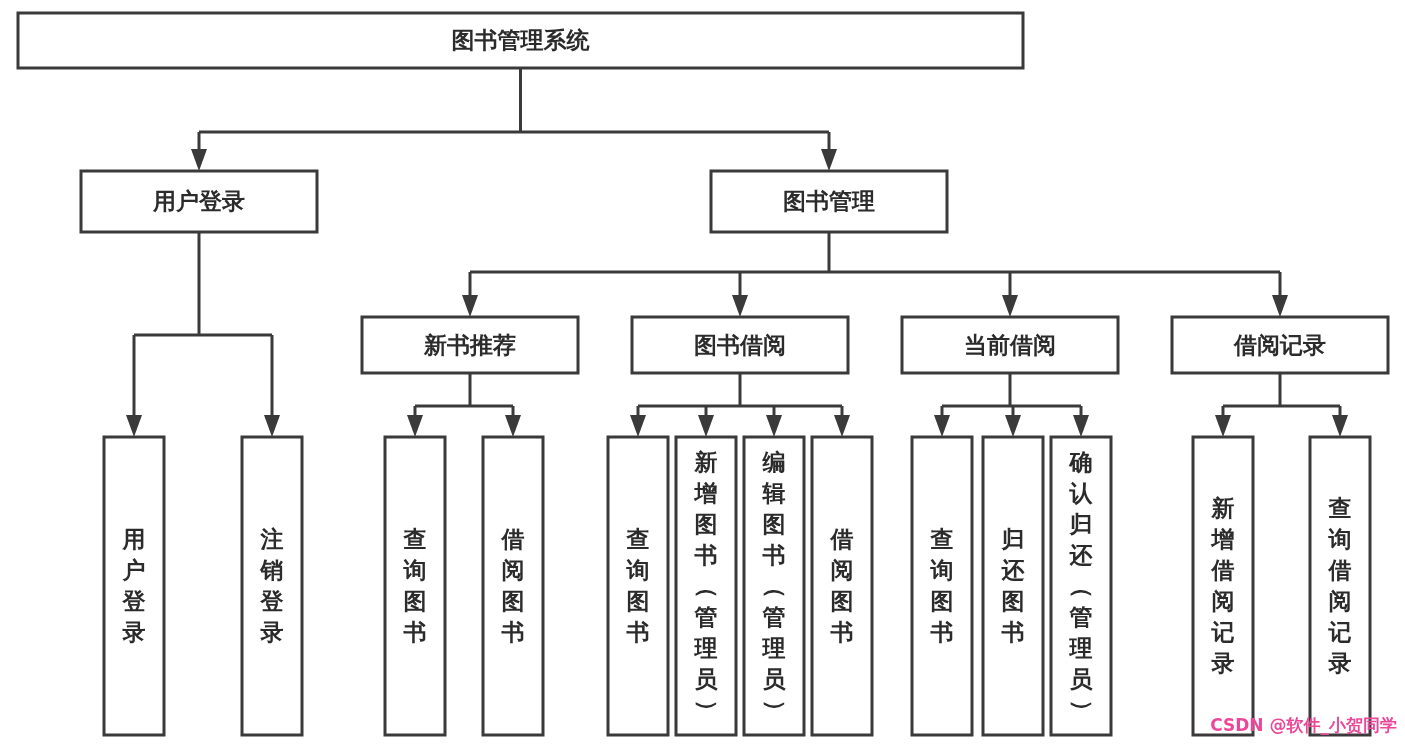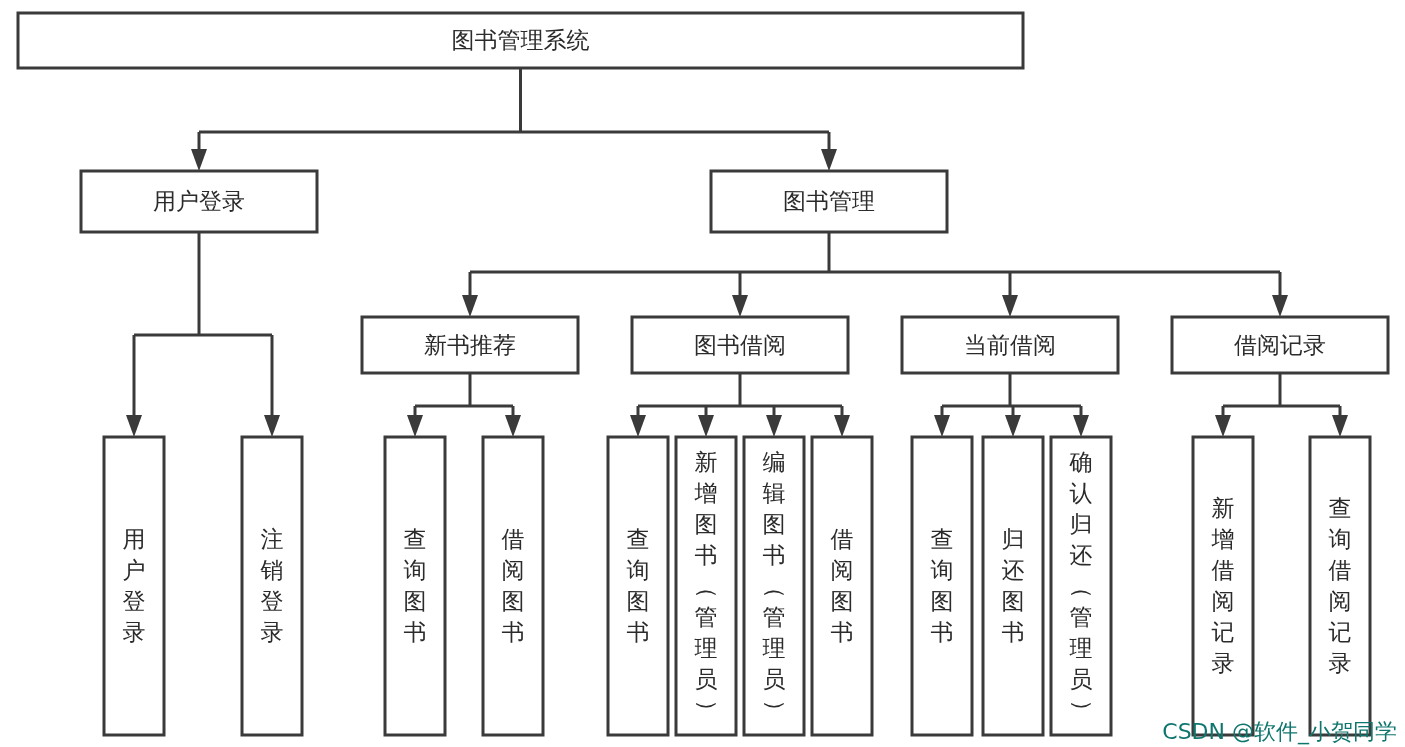--- a/index.html
+++ b/index.html
@@ -13,20 +13,21 @@
     font-family: "DejaVu Sans", "Liberation Sans", sans-serif;
     overflow: hidden;
     position: relative;
   }
   #diagram-root {
     position: absolute;
     left: 0;
     top: 0;
     width: 1405px;
     height: 747px;
+    font-weight: bold;
   }
   .node-box {
     fill: #ffffff;
     stroke: #3a3a3a;
     stroke-width: 3;
   }
   .node-label {
     fill: #2b2b2b;
     font-family: "DejaVu Sans", "Liberation Sans", sans-serif;
     text-anchor: middle;
@@ -44,23 +45,23 @@
     fill: none;
     stroke-linecap: butt;
   }
   .arrow-head {
     fill: #3a3a3a;
     stroke: none;
   }
   .watermark {
     position: absolute;
     right: 8px;
-    bottom: 0;
-    font-size: 22px;
-    color: #0f766e;
+    bottom: 10px;
+    font-size: 17px;
+    color: #ec4899;
     font-family: "DejaVu Sans", "Liberation Sans", sans-serif;
     white-space: nowrap;
     pointer-events: none;
   }
 </style>
 </head>
 <body>
 
 <div id="diagram-root">
   <svg id="diagram-svg" width="1405" height="747" viewBox="0 0 1405 747" xmlns="http://www.w3.org/2000/svg">

